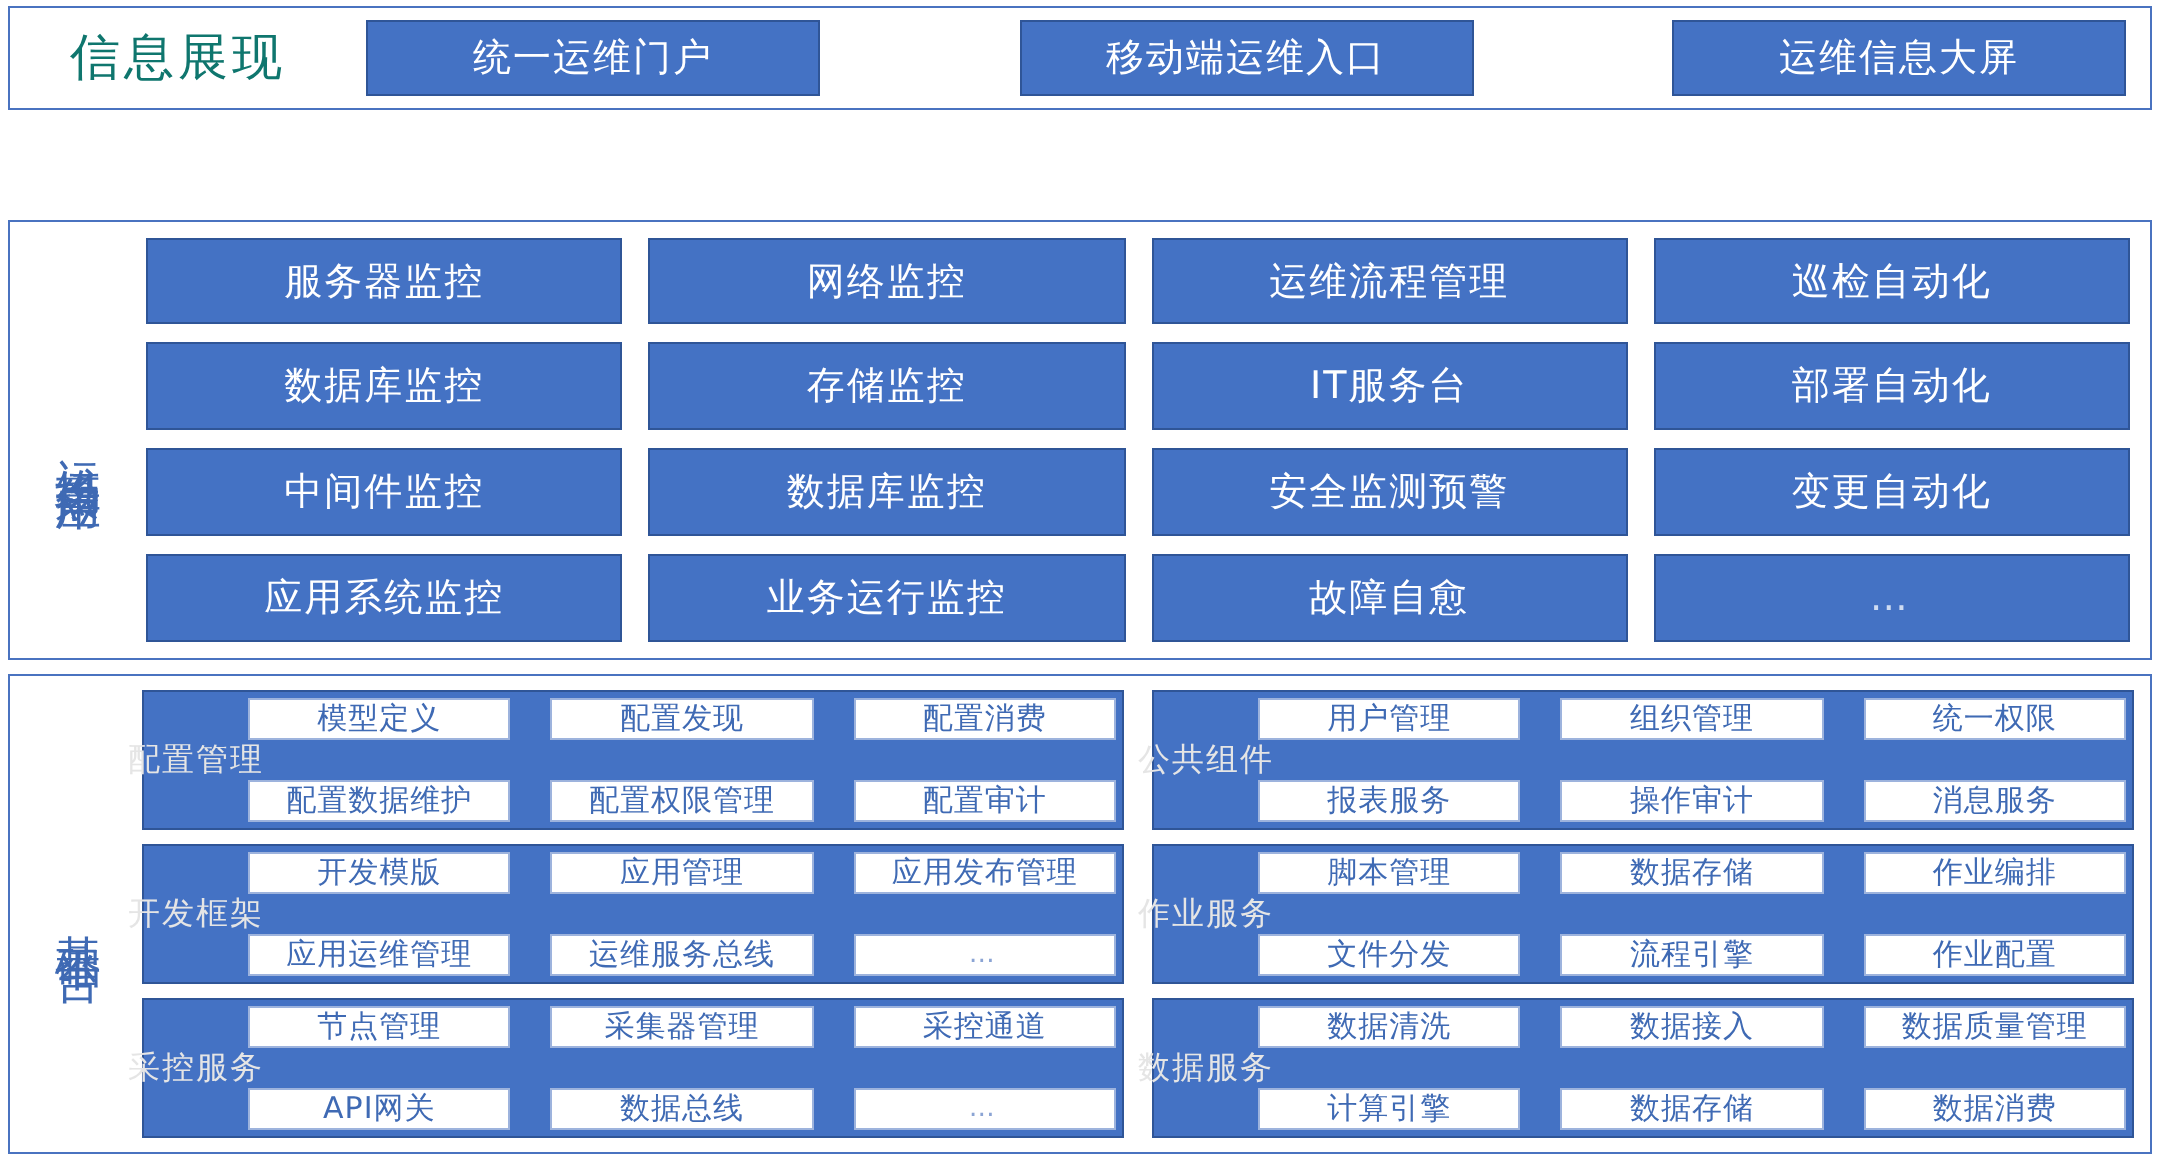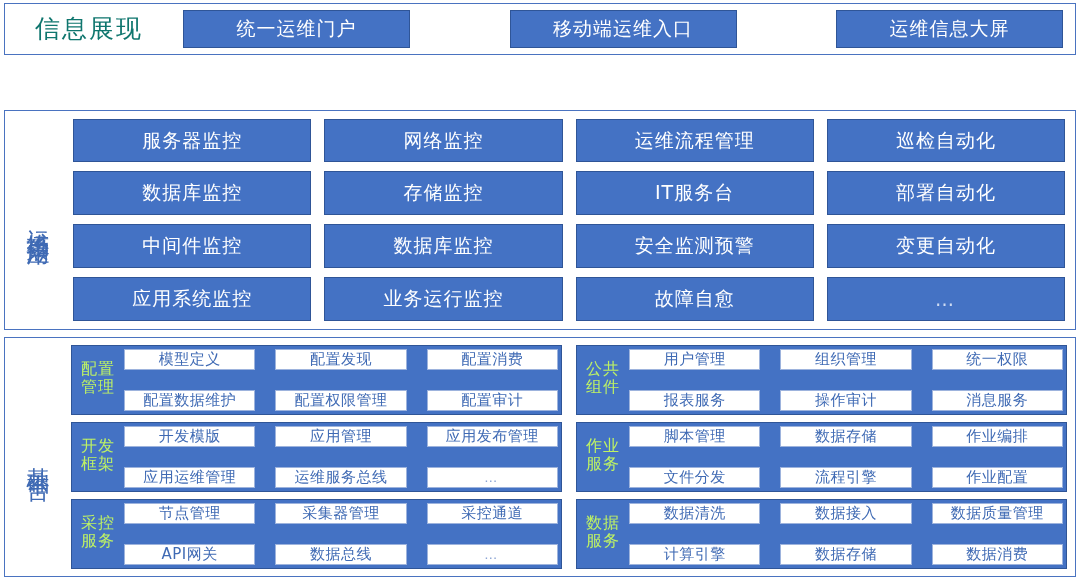--- a/index.html
+++ b/index.html
@@ -139,29 +139,28 @@
     border:1.5px solid #2f5597;
     display:flex;
     align-items:stretch;
     padding:3px;
     gap:3px;
   }
   .group-label{
     flex:0 0 46px;
     width:46px;
     display:flex;
-    flex-direction:column;
-    align-items:center;
-    justify-content:center;
-    color:#bef264;
+    flex-direction:row;
+    align-items:center;
+    justify-content:center;
+    color:#e5e5e5;
     font-size:16px;
     line-height:1.12;
     letter-spacing:1px;
     white-space:nowrap;
-    font-family:Liberation Mono, monospace;
   }
   .group-cells{
     flex:1 1 auto;
     display:grid;
     grid-template-columns:repeat(3,1fr);
     grid-template-rows:1fr 1fr;
     column-gap:4px;
     row-gap:3px;
     gap:20px;
   }

